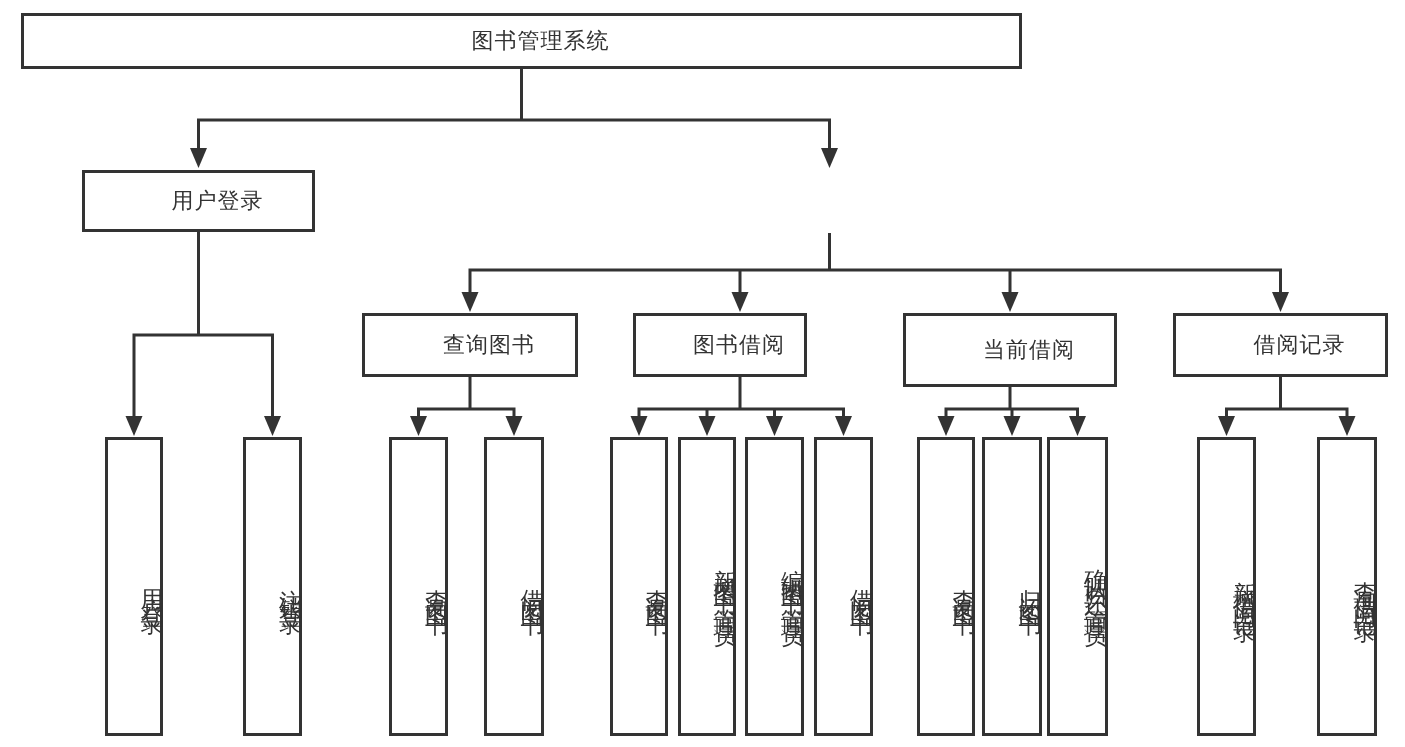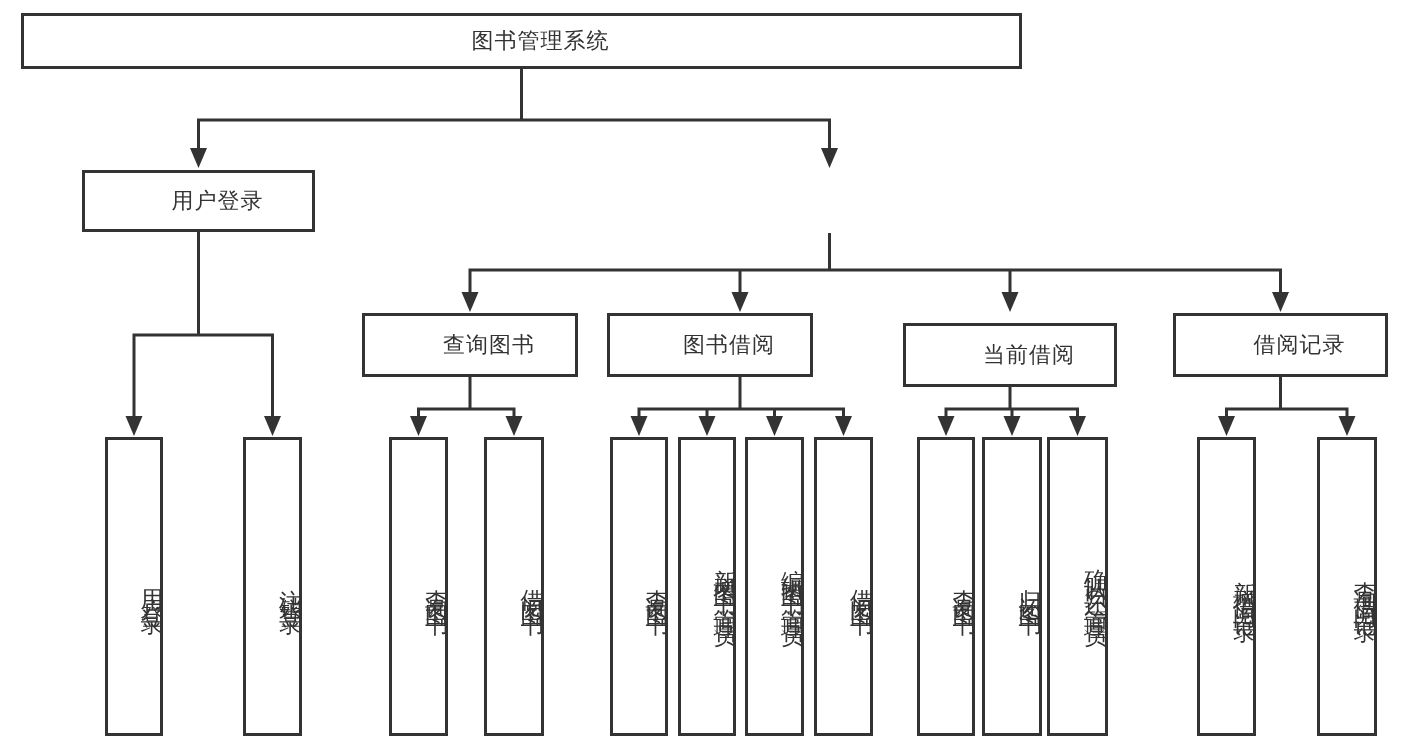--- a/index.html
+++ b/index.html
@@ -94,22 +94,22 @@
       <polygon points="1218,416 1235,416 1226.5,436"></polygon>
       <polygon points="1338.5,416 1355.5,416 1347,436"></polygon>
     </g>
   </svg>
 
   <div class="node" style="left:21px;top:13px;width:1001px;height:56px;">图书管理系统</div>
 
   <div class="node" style="left:82px;top:170px;width:233px;height:62px;">用户登录</div>
 
   <div class="node" style="left:362px;top:313px;width:216px;height:64px;">查询图书</div>
-  <div class="node" style="left:607px;top:313px;width:206px;height:64px;">图书借阅</div>
-  <div class="node" style="left:903px;top:323px;width:214px;height:64px;">当前借阅</div>
+  <div class="node" style="left:633px;top:313px;width:174px;height:64px;">图书借阅</div>
+  <div class="node" style="left:903px;top:313px;width:214px;height:74px;">当前借阅</div>
   <div class="node" style="left:1173px;top:313px;width:215px;height:64px;">借阅记录</div>
 
   <div class="node leaf" style="left:105px;top:437px;width:58px;height:299px;">用户登录</div>
   <div class="node leaf" style="left:243px;top:437px;width:59px;height:299px;">注销登录</div>
 
   <div class="node leaf" style="left:389px;top:437px;width:59px;height:299px;">查询图书</div>
   <div class="node leaf" style="left:484px;top:437px;width:60px;height:299px;">借阅图书</div>
 
   <div class="node leaf" style="left:610px;top:437px;width:58px;height:299px;">查询图书</div>
   <div class="node leaf" style="left:678px;top:437px;width:58px;height:299px;">新增图书（管理员）</div>

